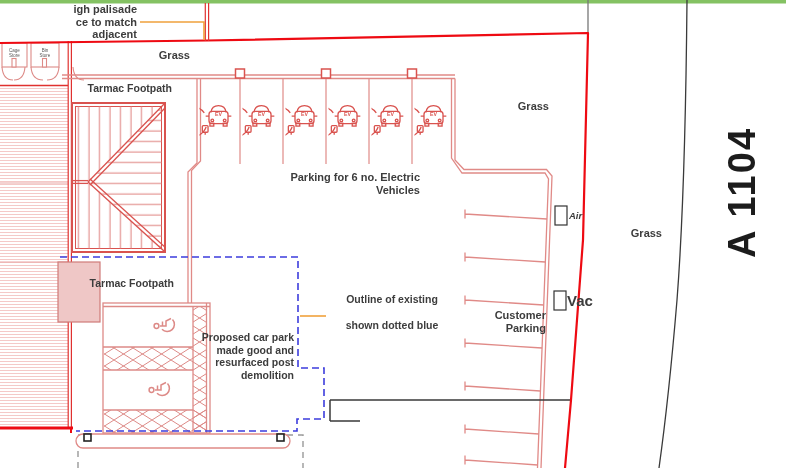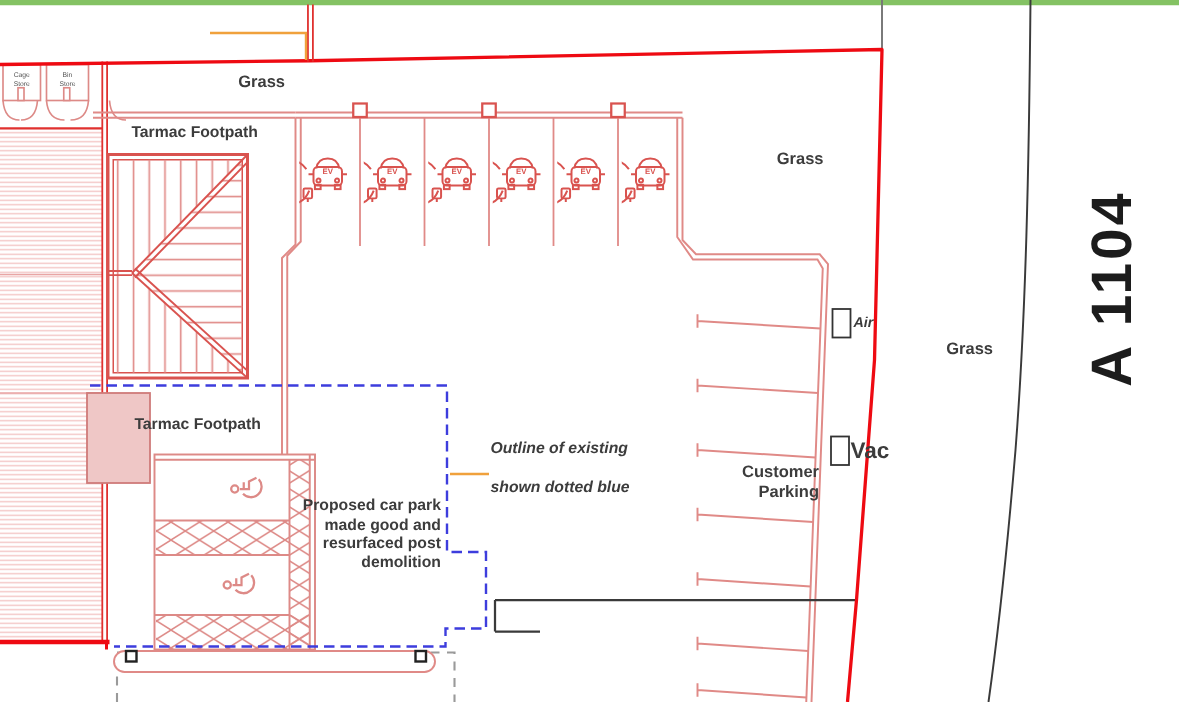--- a/index.html
+++ b/index.html
@@ -15,21 +15,21 @@
   .grass1{left:144px;top:49px;width:46px;}
   .grass2{left:503px;top:100px;width:46px;}
   .grass3{left:616px;top:227px;width:46px;}
   .tarmac1{left:86px;top:82px;width:86px;font-size:10.5px;}
   .tarmac2{left:88px;top:277px;width:86px;font-size:10.5px;}
   .ev-note{left:262px;top:171px;width:158px;}
   .cust{left:468px;top:309px;width:78px;}
   .air{left:569px;top:209px;font-size:9.5px;font-style:italic;}
   .vac{left:567px;top:294px;font-size:15px;}
   .prop-note{left:186px;top:331px;width:108px;font-size:10.5px;line-height:12.5px;}
-  .demo-note{left:327px;top:293px;width:130px;font-size:10.5px;line-height:13px;text-align:left;font-style:italic;}
+  .demo-note{left:327px;top:293px;width:130px;font-size:10.5px;line-height:13px;text-align:center;}
   .road-name{left:660px;top:110px;width:165px;height:165px;display:flex;align-items:center;justify-content:center;}
   .road-name span{display:block;transform:rotate(-90deg);font-size:38px;font-weight:600;color:#1c1c1c;letter-spacing:2px;white-space:nowrap;}
 </style>
 </head>
 <body>
 
 <div class="canvas">
 
 <svg width="786" height="468" viewBox="0 0 786 468">
   <defs>
@@ -201,28 +201,30 @@
     <line x1="0" y1="428" x2="73" y2="428" stroke="#ee0a12" stroke-width="3"></line>
     <line x1="71" y1="428" x2="71" y2="433" stroke="#ee0a12" stroke-width="2"></line>
   </g>
 
   <g stroke="#f0a13c" stroke-width="1.6" fill="none">
     <path d="M140,22 H204 V40"></path>
     <path d="M300,316 H326"></path>
   </g>
 </svg>
 
+<div class="lbl fence-note right"><span>igh palisade</span><br><span>ce to match</span><br><span>adjacent</span></div>
 
 <div class="lbl grass1 center">Grass</div>
 <div class="lbl grass2 center">Grass</div>
 <div class="lbl grass3 center">Grass</div>
 
 <div class="lbl tarmac1 center">Tarmac Footpath</div>
 <div class="lbl tarmac2 center">Tarmac Footpath</div>
 
+<div class="lbl ev-note center"><span>Parking for 6 no. Electric</span><br><span>Vehicles</span></div>
 
 <div class="lbl cust center"><span>Customer</span><br><span>Parking</span></div>
 
 <div class="lbl air">Air</div>
 <div class="lbl vac">Vac</div>
 
 <div class="lbl prop-note center"><span>Proposed car park</span><br><span>made good and</span><br><span>resurfaced post</span><br><span>demolition</span></div>
 
 <div class="lbl demo-note"><span>Outline of existing</span><br><br><span>shown dotted blue</span></div>
 

